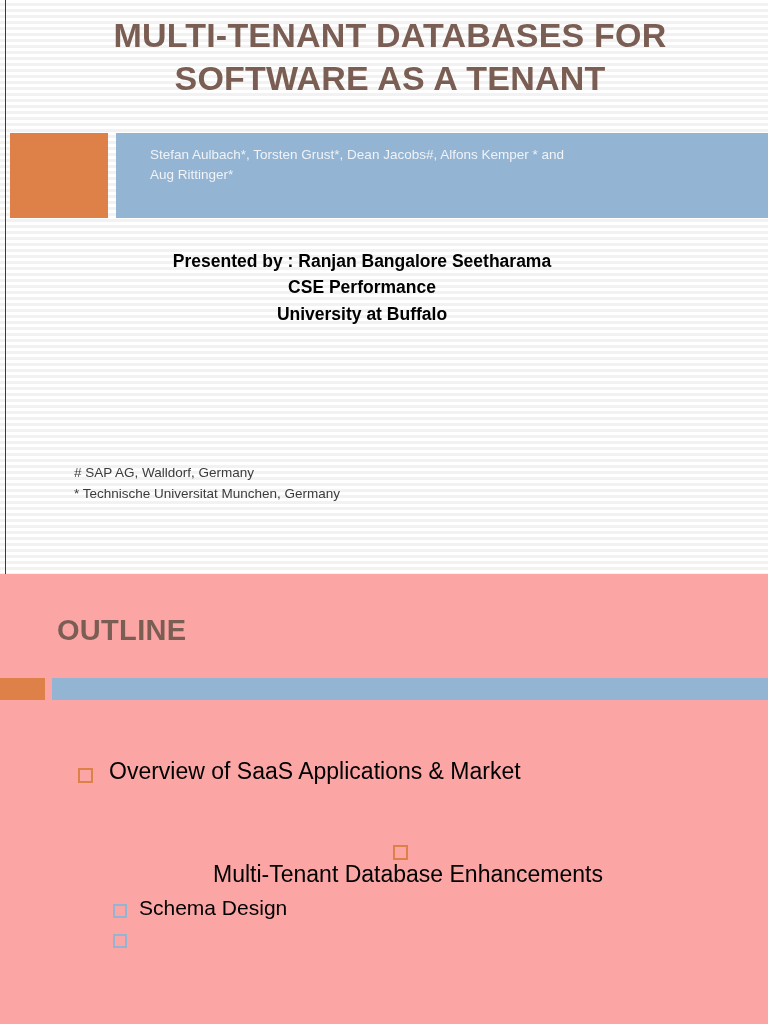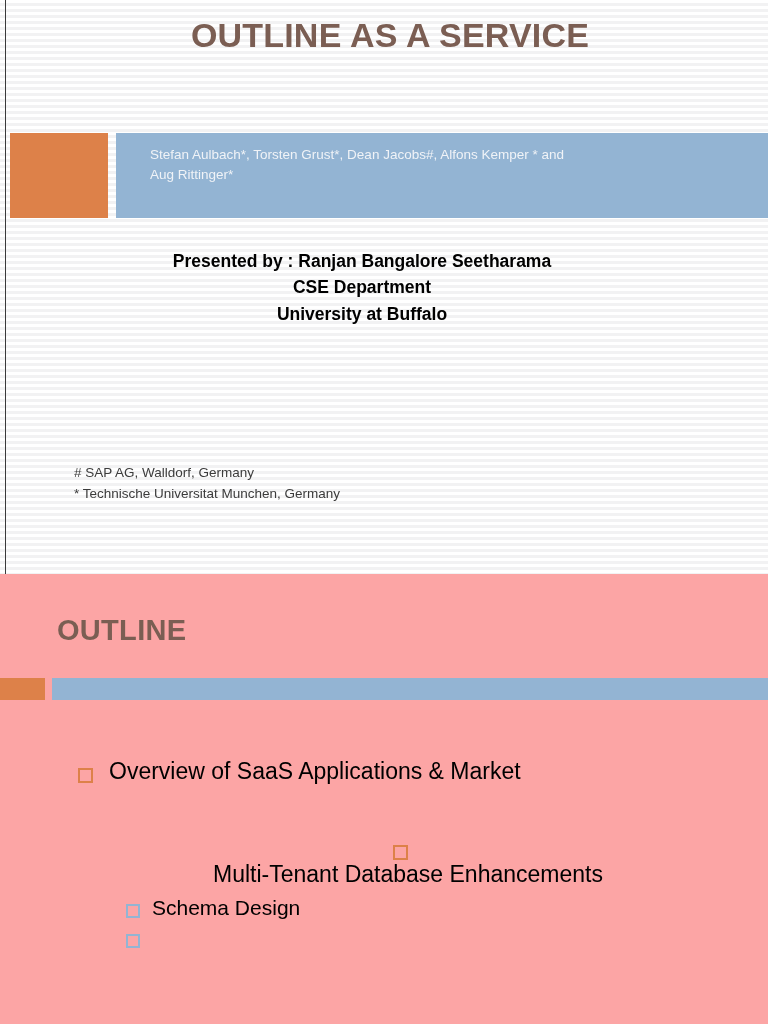--- a/index.html
+++ b/index.html
@@ -141,21 +141,21 @@
     width: 660px;
   }
   .bullet-row {
     display: flex;
     align-items: center;
     margin-bottom: 0;
   }
   .bullet-row.level-1 { margin-top: 0; }
   .bullet-row.spaced { margin-top: 51px; flex-direction: column; }
   .bullet-row.level-2 {
-    margin-left: 48px;
+    margin-left: 35px;
     margin-top: 6px;
   }
   .marker {
     flex: 0 0 auto;
     width: 11px;
     height: 11px;
     border: 2px solid #dd8149;
     background: transparent;
     margin-top: 8px;
     margin-right: 16px;
@@ -175,34 +175,35 @@
   .bullet-row.level-2 .bullet-text {
     font-size: 21px;
   }
 </style>
 </head>
 <body>
 
 <section class="slide-title">
 
   <div class="title-heading">
-    <div>OUTLINE AS A SERVICE</div>
+    <div>MULTI-TENANT DATABASES FOR</div>
+    <div>SOFTWARE AS A TENANT</div>
   </div>
 
   <div class="title-accent-orange"></div>
   <div class="title-accent-blue"></div>
 
   <div class="authors">
     <div>Stefan Aulbach*, Torsten Grust*, Dean Jacobs#, Alfons Kemper * and</div>
     <div>Aug Rittinger*</div>
   </div>
 
   <div class="presented-block">
     <div>Presented by : Ranjan Bangalore Seetharama</div>
-    <div>CSE Department</div>
+    <div>CSE Performance</div>
     <div>University at Buffalo</div>
   </div>
 
   <div class="affiliations">
     <div># SAP AG, Walldorf, Germany</div>
     <div>* Technische Universitat Munchen, Germany</div>
   </div>
 
 </section>
 

